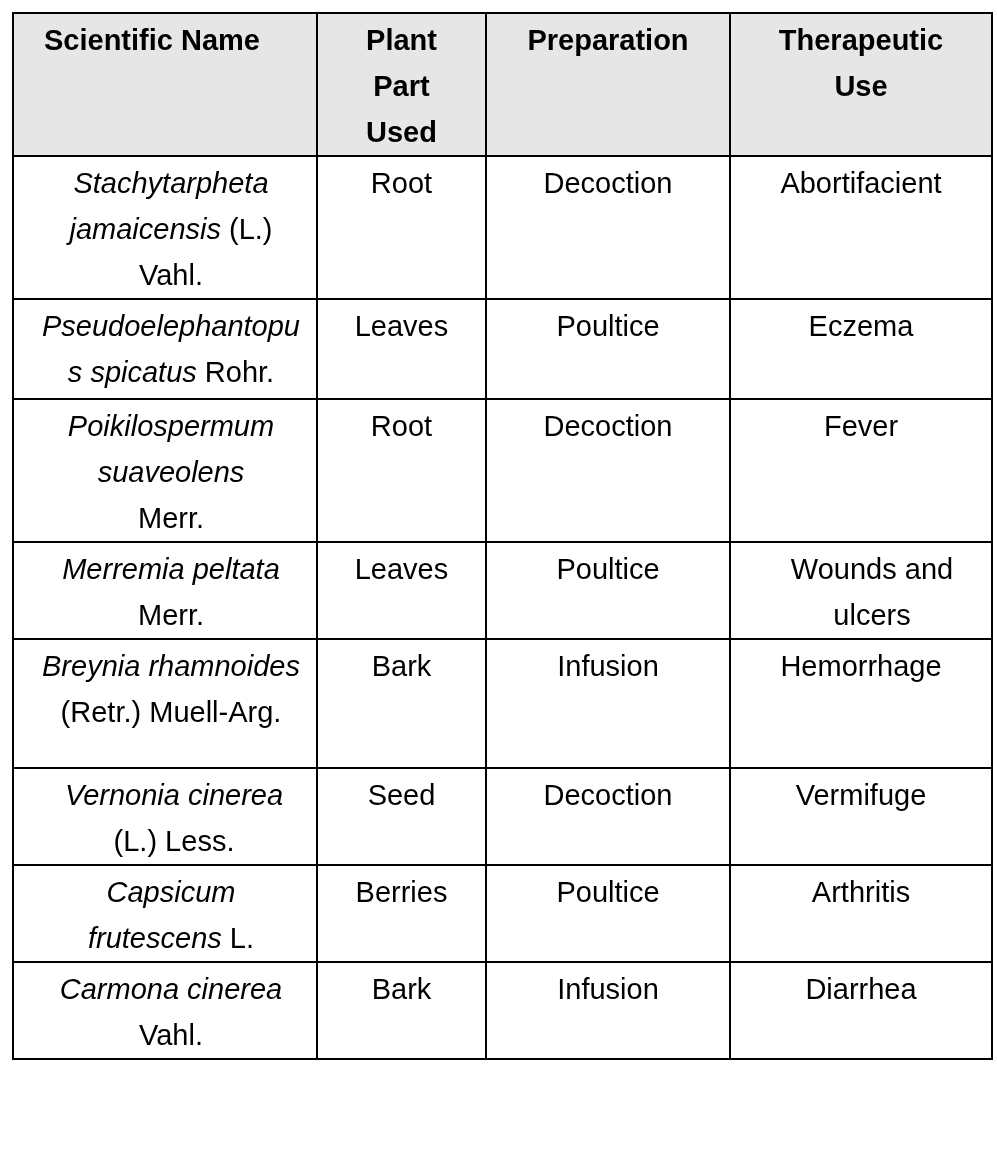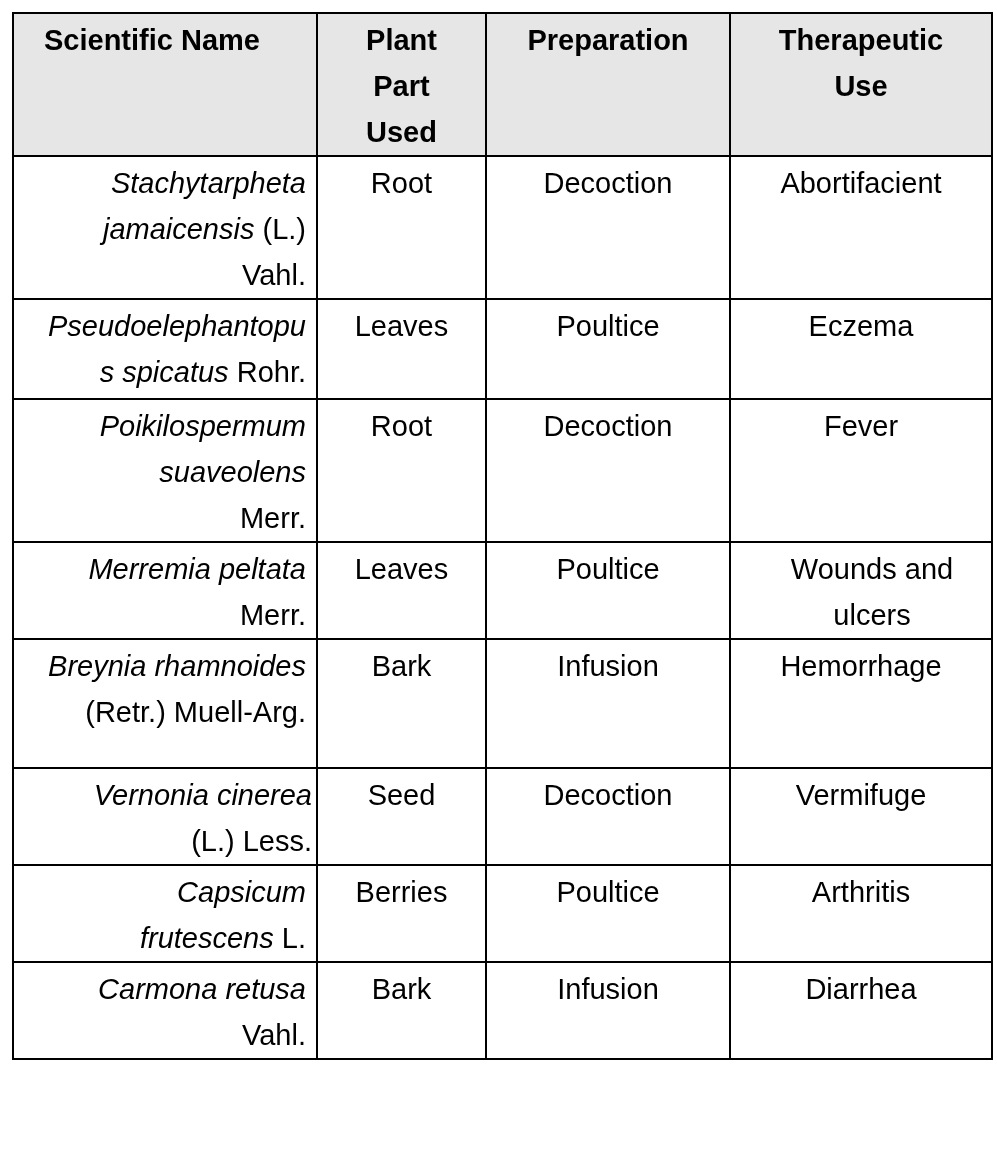--- a/index.html
+++ b/index.html
@@ -13,21 +13,21 @@
     }
     td, th {
       border: 2px solid #000;
       vertical-align: top;
       padding: 3px 10px 0 22px;
       line-height: 46px;
       text-align: center;
     }
     th { background: #e6e6e6; font-weight: bold; }
     th.sci { text-align: left; padding-left: 30px; }
-    td.sci { text-align: right; }
+    td.sci { text-align: center; }
     td.c, th.c { padding-left: 8px; padding-right: 8px; margin-top: 12px; }
     .it { font-style: italic; }
     col.c1 { width: 304px; } col.c2 { width: 169px; } col.c3 { width: 244px; } col.c4 { width: 262px; }
   </style>
 </head>
 <body>
 
 <table>
   <colgroup>
       <col class="c1">
@@ -80,19 +80,19 @@
       <td class="c">Decoction</td>
       <td class="c">Vermifuge</td>
     </tr>
     <tr style="height:94px">
       <td class="sci"><span class="it">Capsicum frutescens</span><span> L.</span></td>
       <td class="c">Berries</td>
       <td class="c">Poultice</td>
       <td class="c">Arthritis</td>
     </tr>
     <tr style="height:94px">
-      <td class="sci"><span class="it">Carmona retusa</span><br><span> Vahl.</span></td>
+      <td class="sci"><span class="it">Carmona cinerea</span><br><span> Vahl.</span></td>
       <td class="c">Bark</td>
       <td class="c">Infusion</td>
       <td class="c">Diarrhea</td>
     </tr>
   </tbody>
 </table>
 
 </body></html>

